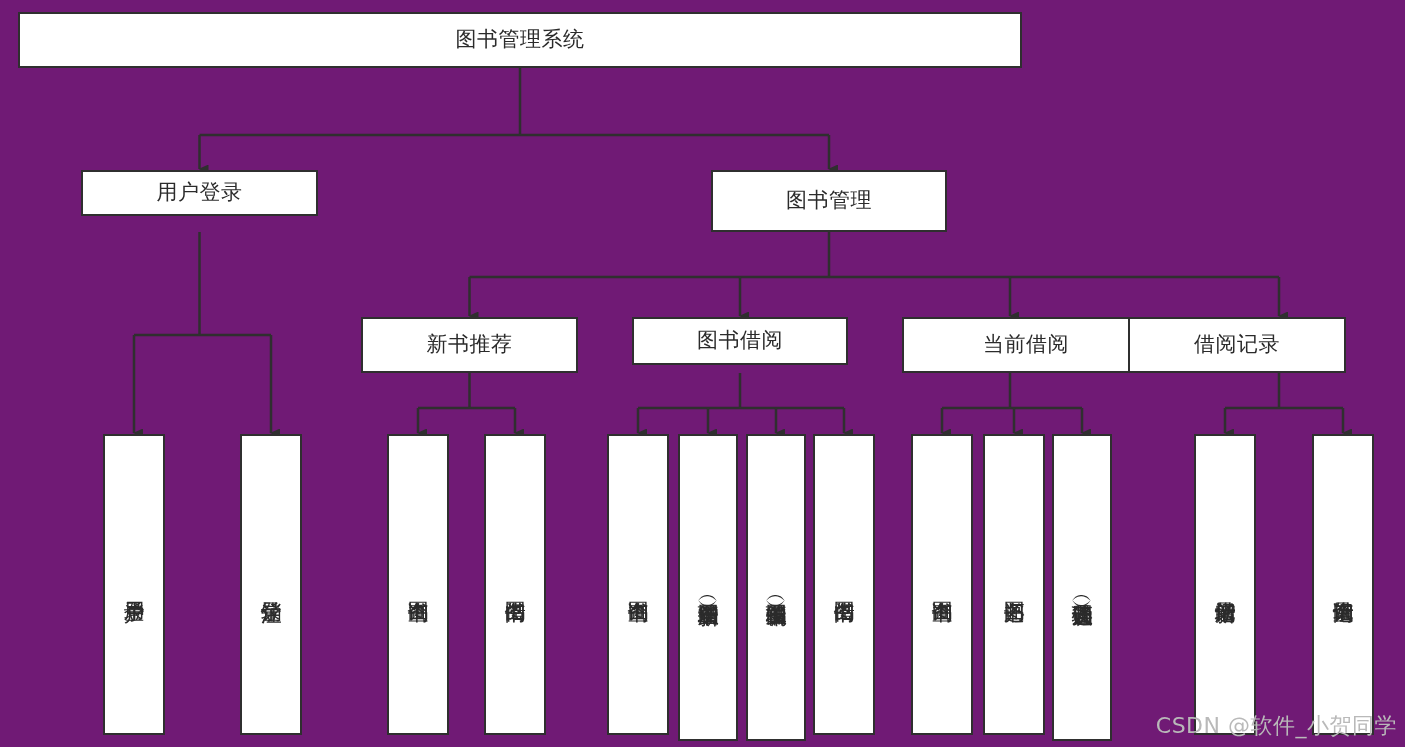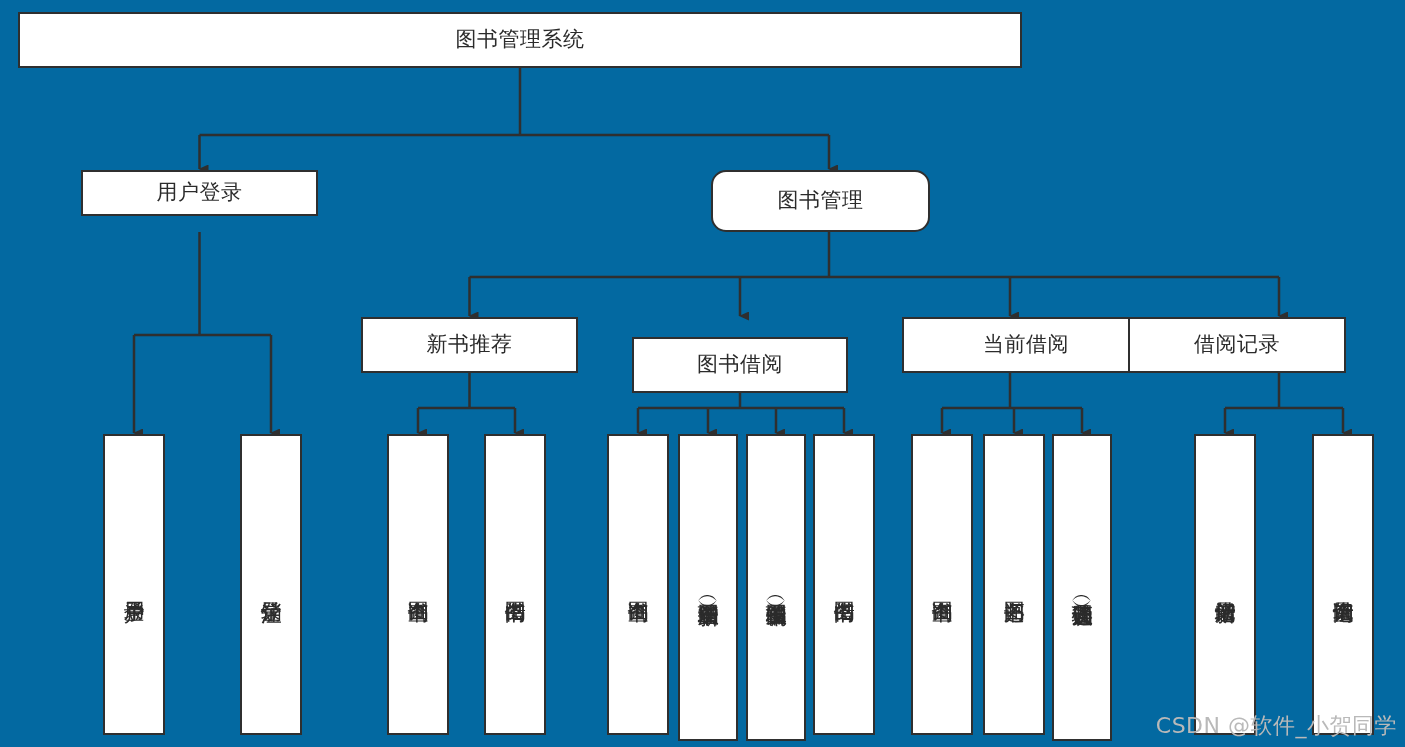--- a/index.html
+++ b/index.html
@@ -7,21 +7,21 @@
     padding: 0;
     background: #ffffff;
   }
   body {
     font-family: "DejaVu Sans", "Liberation Sans", sans-serif;
   }
   #diagram-root {
     position: relative;
     width: 1405px;
     height: 747px;
-    background: #0369a1;
+    background: #701a75;
     overflow: hidden;
   }
   #diagram-svg {
     position: absolute;
     left: 0;
     top: 0;
     width: 1405px;
     height: 747px;
   }
   .node-box {
@@ -125,31 +125,31 @@
       <div class="node-box" style="left: 18px; top: 12px; width: 1004px; height: 56px;">
         <div class="vcenter-wrap">
           <span class="node-label-h">图书管理系统</span>
         </div>
       </div>
       <div class="node-box" style="left: 81px; top: 170px; width: 237px; height: 46px;">
         <div class="vcenter-wrap">
           <span class="node-label-h">用户登录</span>
         </div>
       </div>
-      <div class="node-box" style="left: 711px; top: 170px; width: 219px; height: 62px; border-radius: 15px;">
+      <div class="node-box" style="left: 711px; top: 170px; width: 236px; height: 62px;">
         <div class="vcenter-wrap">
           <span class="node-label-h">图书管理</span>
         </div>
       </div>
       <div class="node-box" style="left: 361px; top: 317px; width: 217px; height: 56px;">
         <div class="vcenter-wrap">
           <span class="node-label-h">新书推荐</span>
         </div>
       </div>
-      <div class="node-box" style="left: 632px; top: 317px; width: 216px; height: 56px; margin-top: 20px;">
+      <div class="node-box" style="left: 632px; top: 317px; width: 216px; height: 48px;">
         <div class="vcenter-wrap">
           <span class="node-label-h">图书借阅</span>
         </div>
       </div>
       <div class="node-box" style="left: 902px; top: 317px; width: 248px; height: 56px;">
         <div class="vcenter-wrap">
           <span class="node-label-h">当前借阅</span>
         </div>
       </div>
       <div class="node-box" style="left: 1128px; top: 317px; width: 218px; height: 56px; text-align: right;">

